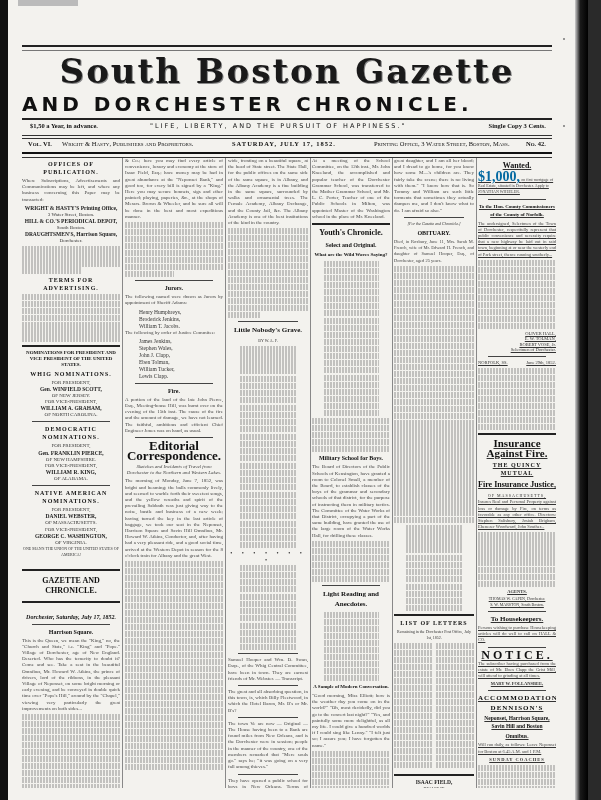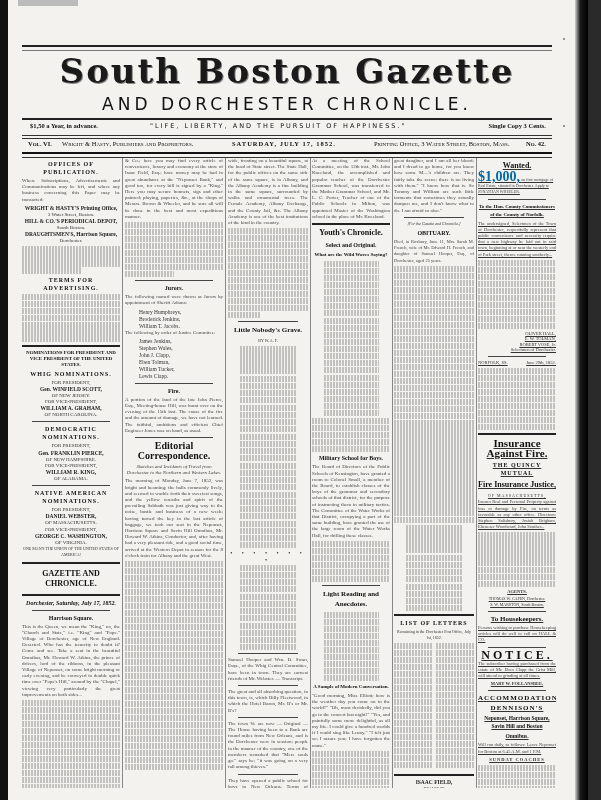--- a/index.html
+++ b/index.html
@@ -4,21 +4,21 @@
 <style>
   html,body{margin:0;padding:0;}
   body{width:601px;height:800px;background:#2a2a2a;position:relative;overflow:hidden;font-family:"Liberation Serif",serif;}
   .page{position:absolute;left:8px;top:0;width:580px;height:800px;background:#f3f2ee;}
   .page-edge{position:absolute;left:0;top:0;width:8px;height:800px;background:#111;}
   .page-edge-r{position:absolute;right:0;top:0;width:13px;height:800px;background:linear-gradient(90deg,#cfcfcf,#1a1a1a 40%,#000);}
   .tabstrip{position:absolute;left:10px;top:0;width:60px;height:6px;background:#bbb;}
   .masthead{position:absolute;left:14px;top:45px;width:530px;}
   .rule-top{position:absolute;left:0;top:0;width:530px;height:3px;border-top:2px solid #222;border-bottom:1px solid #777;}
   .title{position:absolute;left:0;top:6px;width:530px;text-align:center;font-family:"DejaVu Serif",serif;font-weight:bold;font-size:34px;letter-spacing:2px;color:#1a1a1a;line-height:40px;text-shadow:1px 1px 0 #888;}
-  .subtitle{position:absolute;left:0;top:48px;width:530px;text-align:center;font-family:"DejaVu Sans",sans-serif;font-weight:normal;font-size:17px;letter-spacing:4px;color:#111;line-height:22px;}
+  .subtitle{position:absolute;left:0;top:48px;width:530px;font-family:"DejaVu Sans",sans-serif;font-weight:bold;font-size:20px;letter-spacing:4px;color:#111;line-height:22px;}
   .rule-mid{position:absolute;left:0;top:73px;width:530px;height:2px;background:#222;}
   .motto-row{position:absolute;left:0;top:77px;width:530px;height:12px;font-size:6.5px;color:#111;}
   .motto-row span{position:absolute;top:0;}
   .price{left:8px;font-weight:bold;}
   .motto{left:128px;letter-spacing:2px;font-family:"DejaVu Sans",sans-serif;font-size:6.5px;}
   .single{right:6px;font-weight:bold;}
   .rule-3{position:absolute;left:0;top:90px;width:530px;height:2px;border-top:1px solid #333;border-bottom:1px solid #333;}
   .vol-row{position:absolute;left:0;top:95px;width:530px;height:12px;font-size:6.5px;color:#111;}
   .vol-row span{position:absolute;top:0;font-variant:small-caps;}
   .rule-4{position:absolute;left:0;top:107px;width:530px;height:3px;border-top:2px solid #111;border-bottom:1px solid #333;}
@@ -38,21 +38,21 @@
   .sc{font-variant:small-caps;letter-spacing:1px;}
   .hr{height:1px;background:#444;margin:3px 10px;}
   .hr-full{height:2px;background:#222;margin:3px 0;}
   .txt{text-align:justify;color:#444;font-size:5px;line-height:6.2px;margin:0 0 2px 0;}
   .lines{margin:2px 0;}
   .lines div{height:6.2px;background:repeating-linear-gradient(90deg,#666 0 2px,transparent 2px 3px);opacity:.35;margin-bottom:0.8px;}
   .poem div{margin-left:12px;width:70%;}
   .center{text-align:center;}
   .name{text-align:center;font-weight:bold;font-size:5.5px;color:#222;line-height:7px;}
   .jurors div{margin-left:14px;font-size:5.5px;line-height:7px;color:#333;}
-  .boxed{border-top:2px solid #222;border-bottom:2px solid #222;padding:2px 0;margin:3px 0;}
+  .boxed{border-top:2px solid #222;border-bottom:2px solid #222;padding:2px 0;margin:10px 0;}
   .dingbat{text-align:center;font-size:6px;letter-spacing:4px;color:#333;}
   .ad-big{font-weight:bold;font-size:14px;color:#0369a1;}
   .smudge{position:absolute;width:2px;height:2px;background:#777;border-radius:1px;}
 </style>
 </head>
 <body>
 
 <div class="page-edge"></div>
 <div class="page">
   <div class="tabstrip"></div>
@@ -182,21 +182,21 @@
         <div>Stephen Wales,</div>
         <div>John J. Clapp,</div>
         <div>Eben Tolman,</div>
         <div>William Tucker,</div>
         <div>Lewis Clapp.</div>
       </div>
       <div class="hr"></div>
       <div class="hd">Fire.</div>
       <div class="txt">A portion of the land of the late John Pierce, Esq., Meeting-house Hill, was burnt over on the evening of the 15th inst. The cause of the fire and the amount of damage, we have not learned. The faithful, ambitious and efficient Chief Engineer Jones was on hand, as usual.</div>
       <div class="hr"></div>
-      <div class="hd-lg" style="font-size:10px">Editorial Correspondence.</div>
+      <div class="hd-lg" style="font-size:13px">Editorial Correspondence.</div>
       <div class="txt" style="font-style:italic;text-align:center">Sketches and Incidents of Travel from Dorchester to the Northern and Western Lakes.</div>
       <div class="txt">The morning of Monday, June 7, 1852, was bright and beaming; the balls commonly lively, and seemed to warble forth their sweetest songs, and the yellow wreaths and spirit of the prevailing Sabbath was just giving way to the noise, bustle and business of a new week; having turned the key in the last article of baggage, we took our seat in the Neponset, Harrison Square and Savin Hill Omnibus, Mr. Howard W. Atkins, Conductor, and, after having had a very pleasant ride, and a good social time, arrived at the Western Depot in season for the 8 o'clock train for Albany and the great West.</div>
       <div class="lines">
           <div></div>
           <div></div>
           <div></div>
           <div></div>
           <div></div>
           <div></div>
           <div></div>

